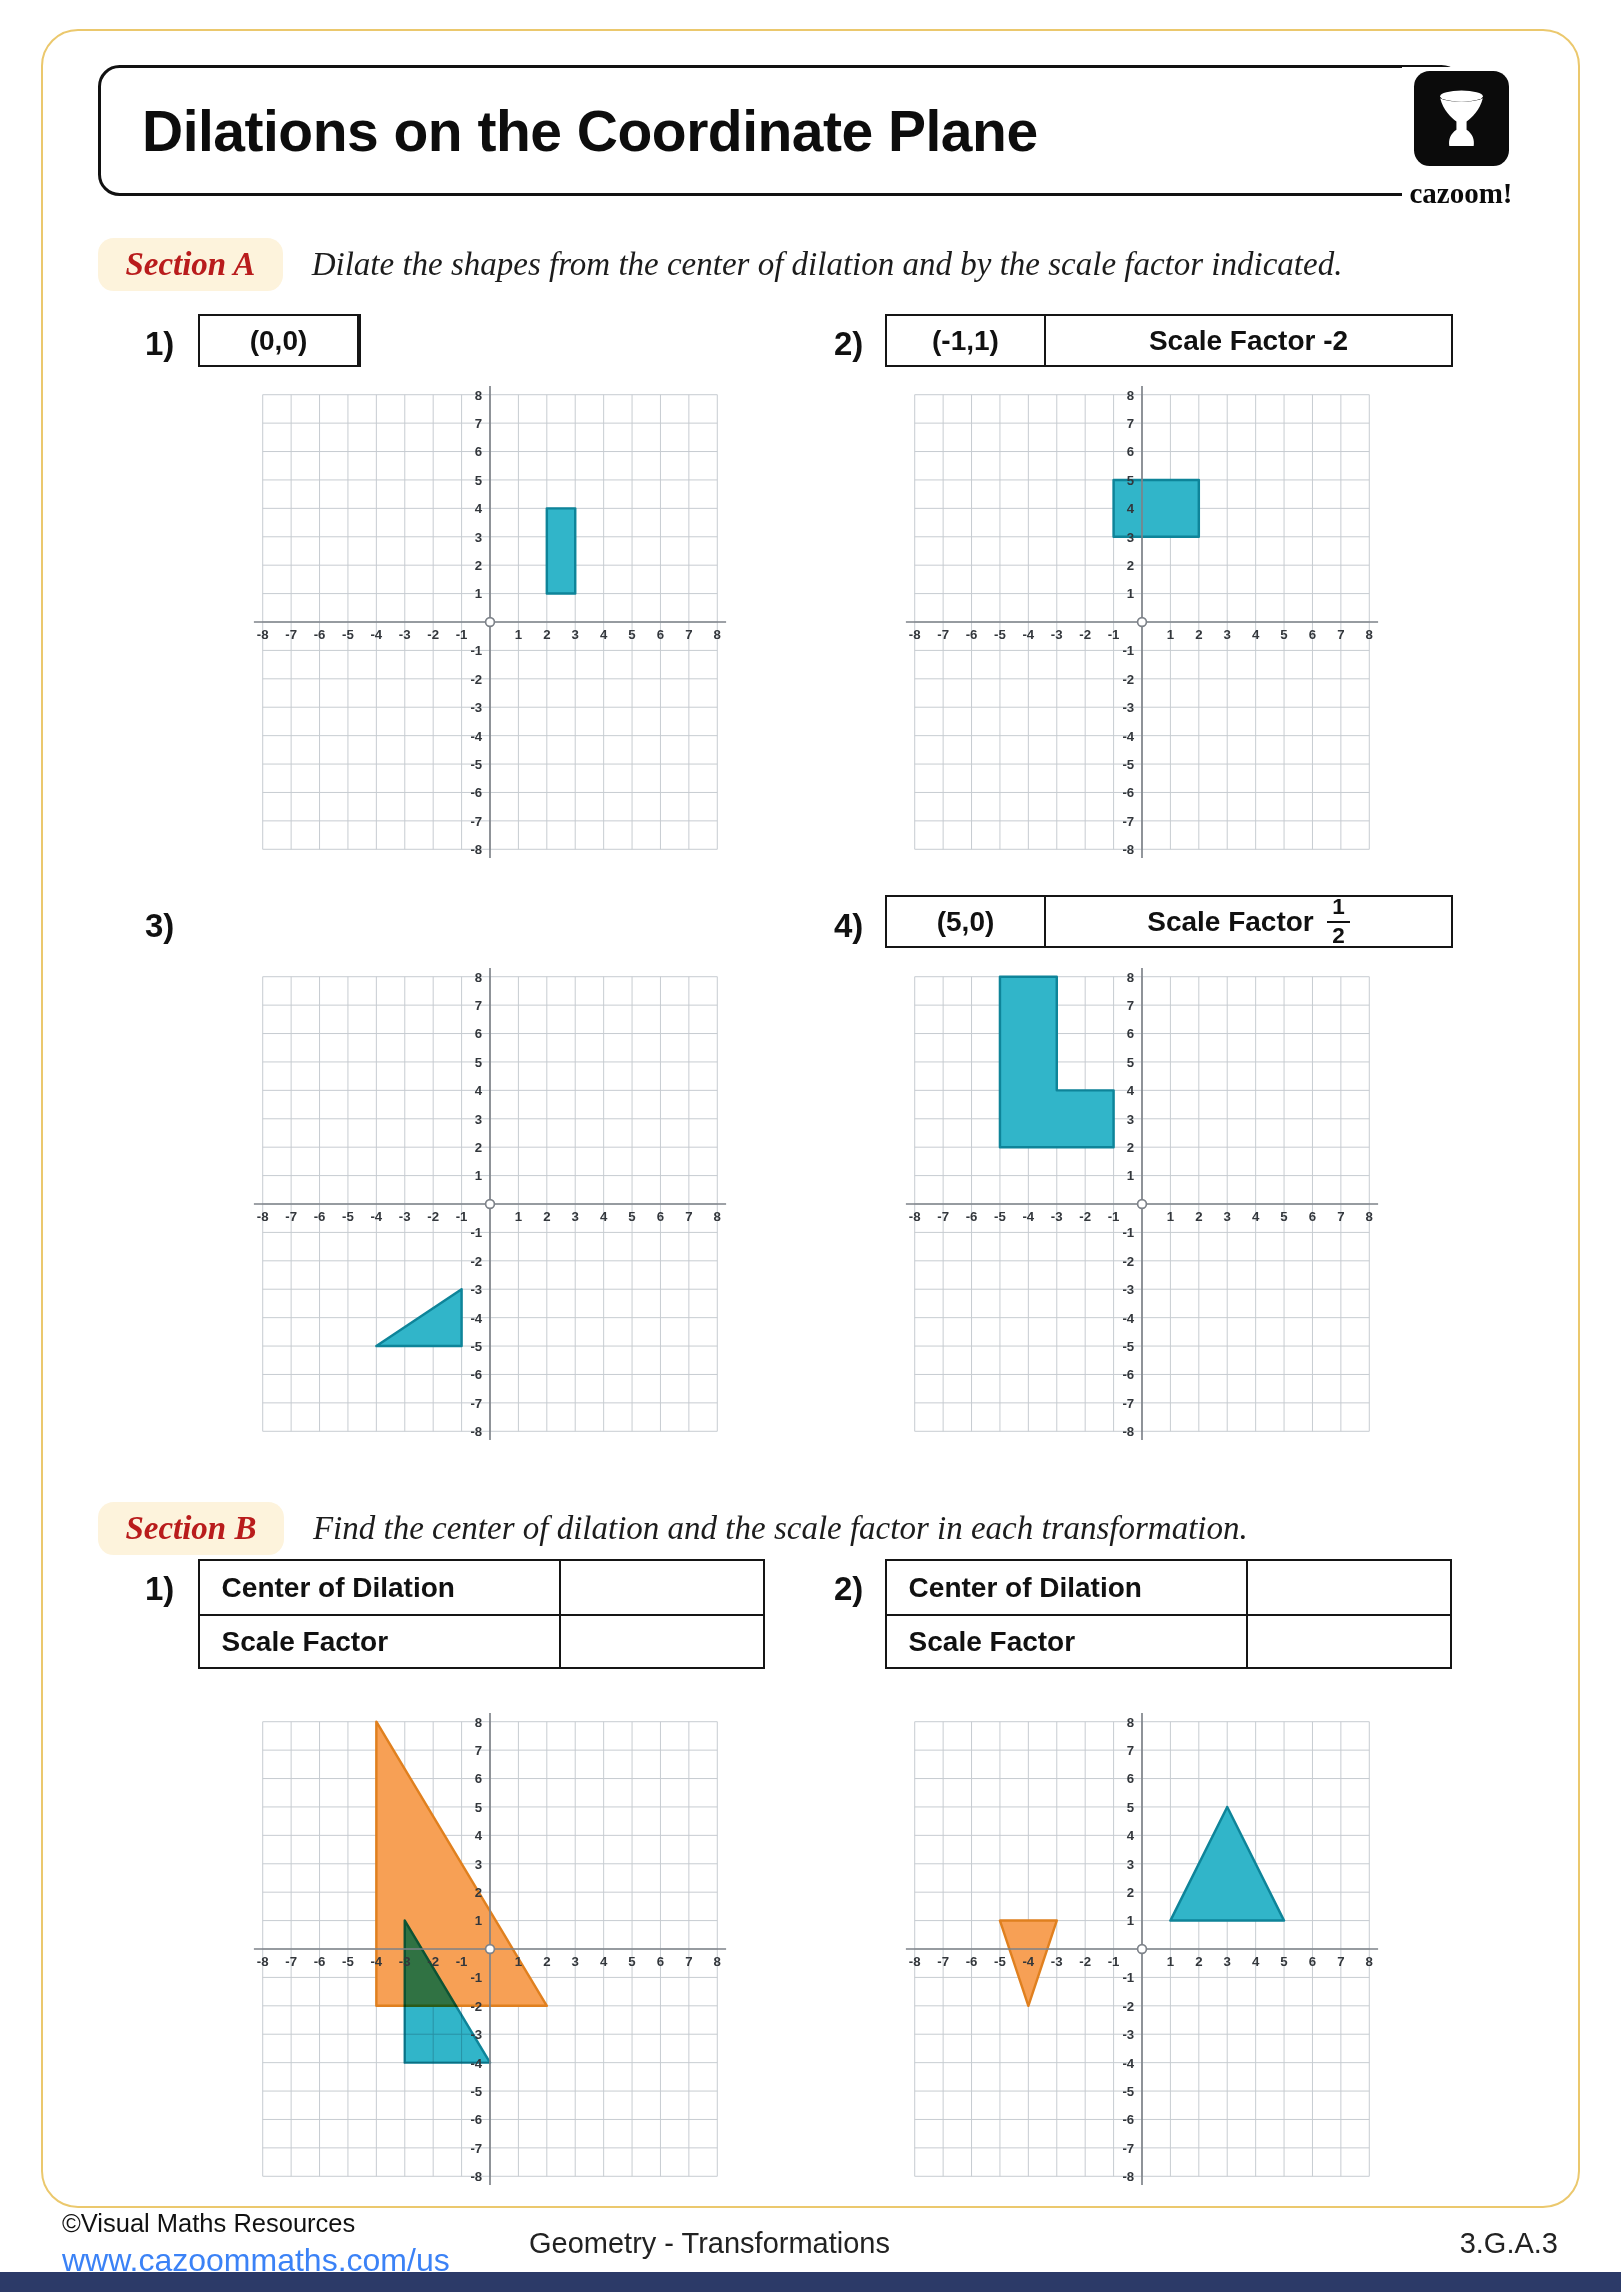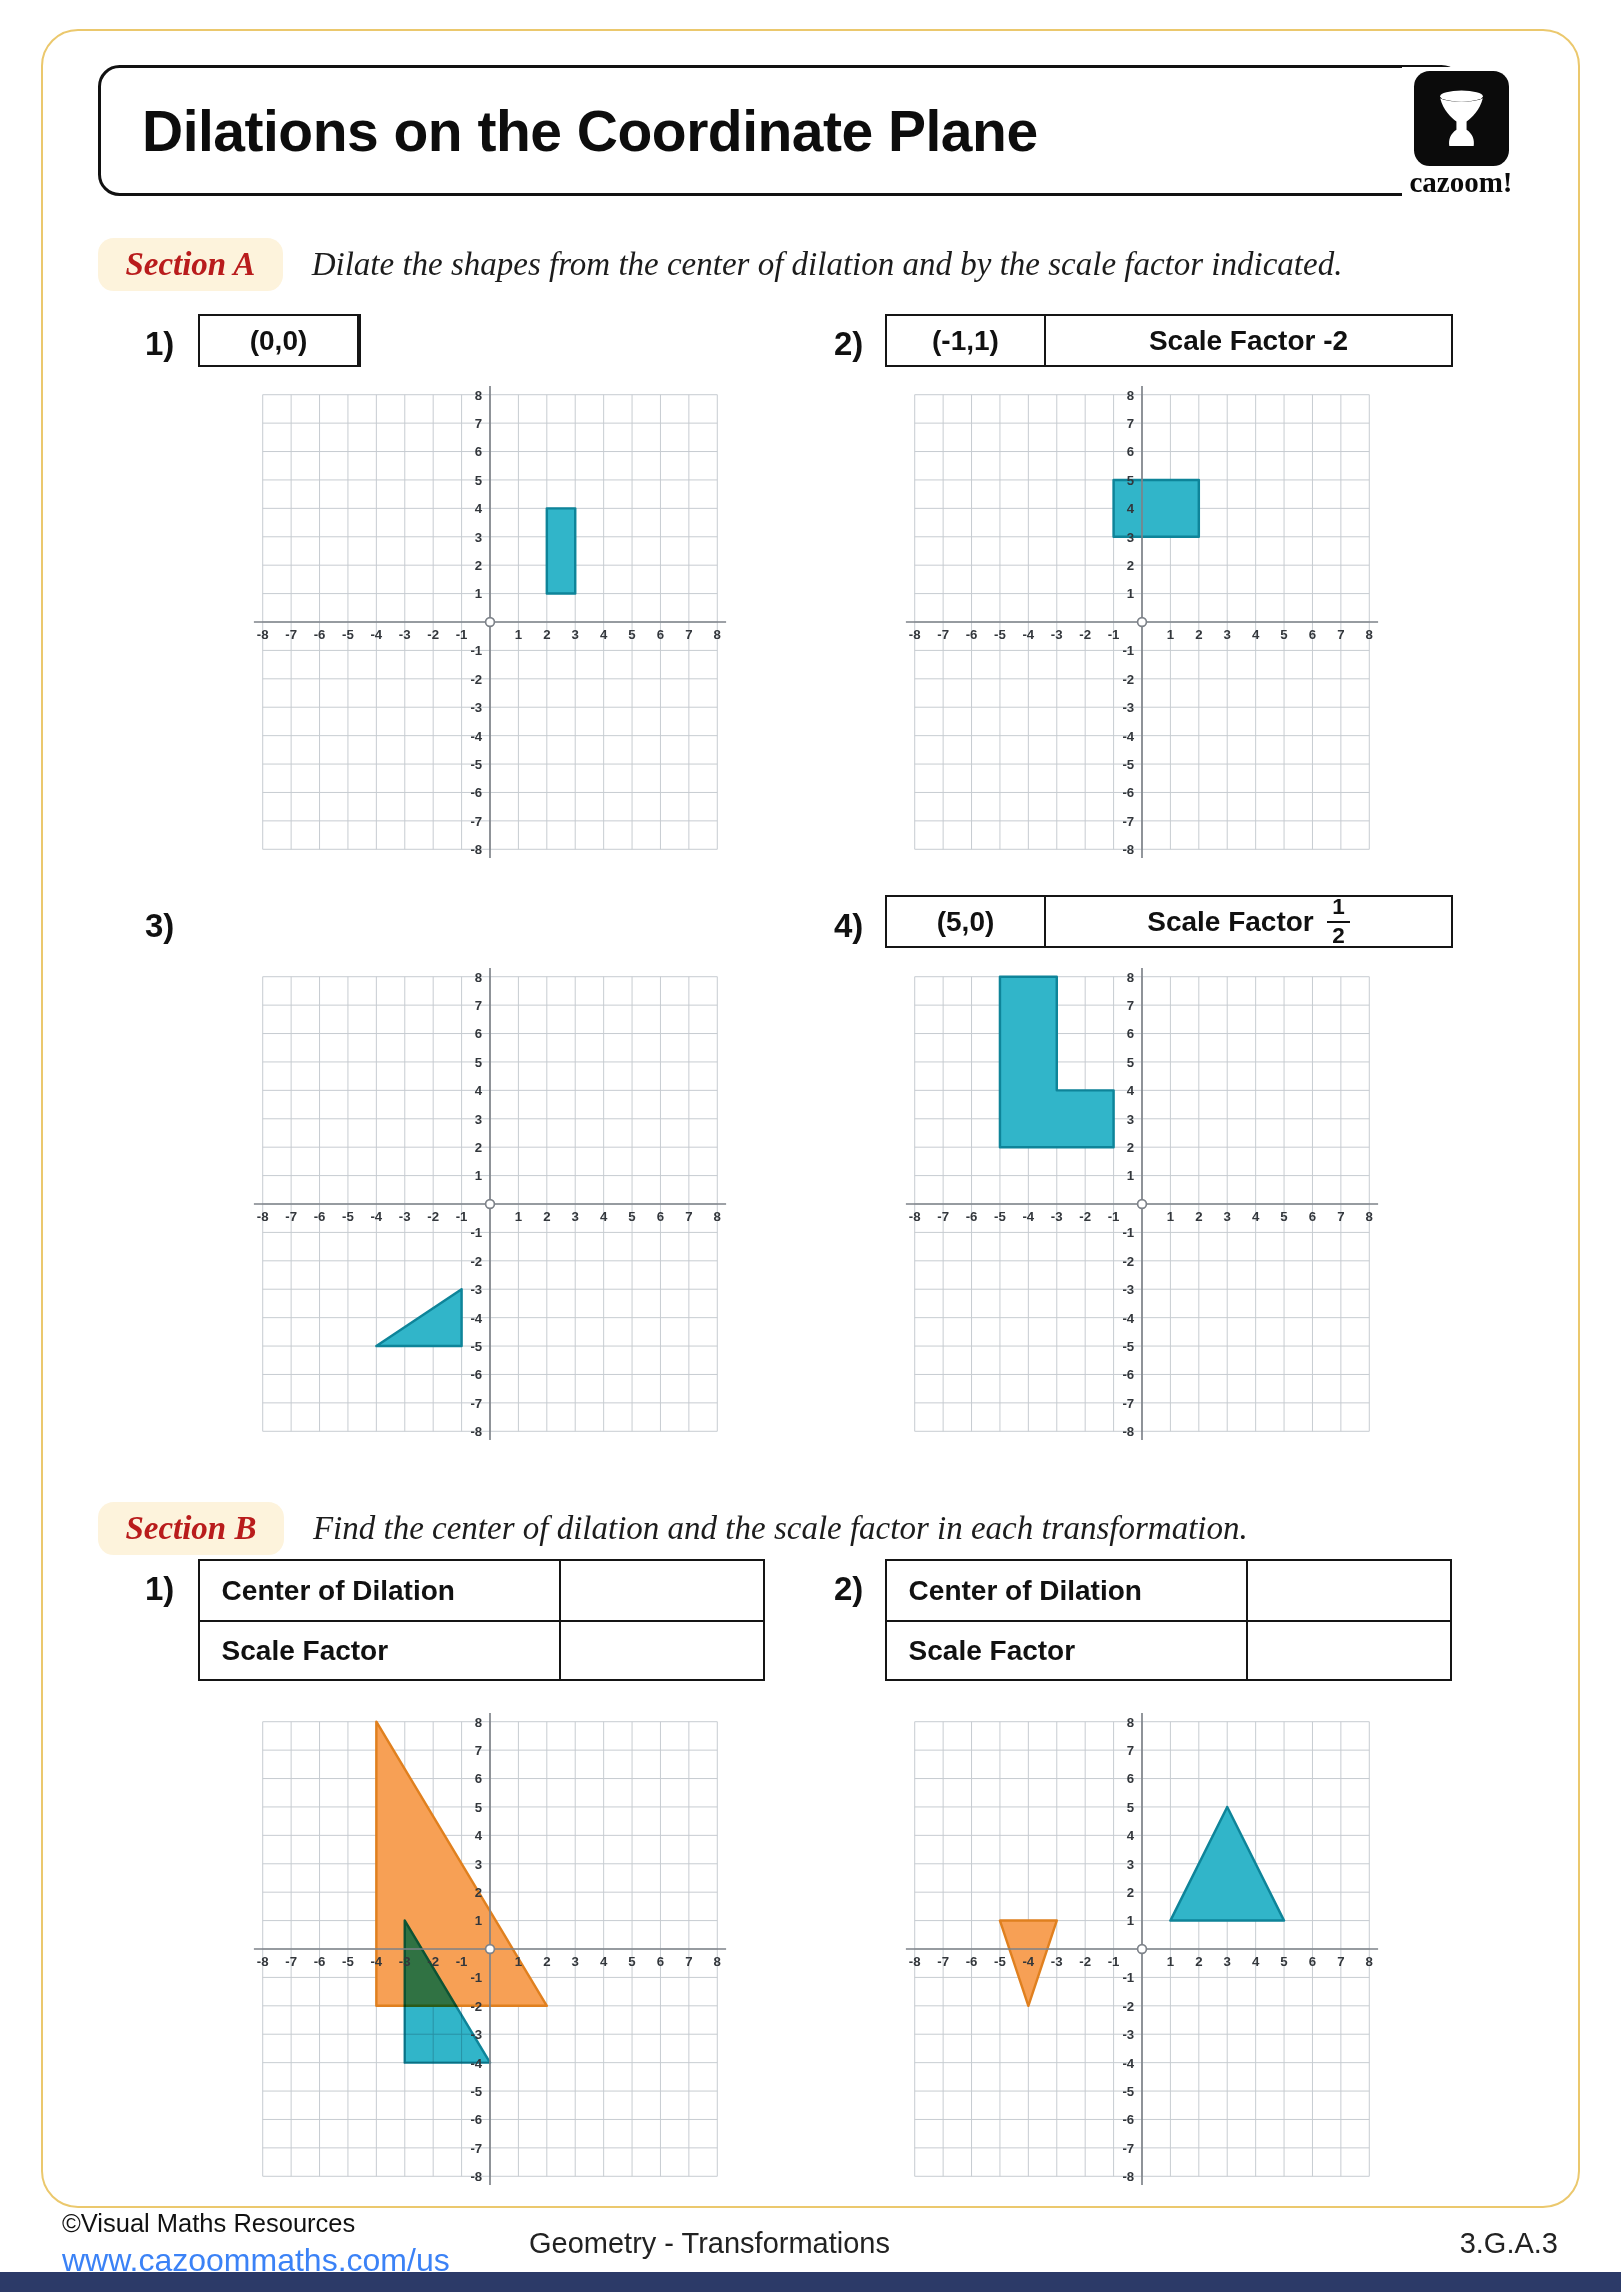--- a/index.html
+++ b/index.html
@@ -4,34 +4,34 @@
 <style>
   *{margin:0;padding:0;box-sizing:border-box}
   html,body{background:#ffffff}
   body{width:1621px;height:2293px;font-family:"Liberation Sans",sans-serif;position:relative;overflow:hidden}
   .page{position:relative;width:1621px;height:2293px;background:#fff;overflow:hidden}
   .gold-border{position:absolute;left:41px;top:29px;width:1539px;height:2179px;border:2.5px solid #ebc86d;border-radius:37px}
   .title-box{position:absolute;left:98px;top:65px;width:1365px;height:131px;border:3.4px solid #111;border-radius:21.6px;display:flex;align-items:center;padding-left:41px;background:#fff}
   .page-title{font-size:57px;font-weight:800;color:#0d0d0d;letter-spacing:-0.5px;font-family:Liberation Sans, sans-serif}
   .logo{position:absolute;left:1402px;top:67px;width:118px;text-align:center;background:#fff;padding:3.9px 3.9px 0}
   .logo-square{width:95px;height:95px;background:#0b0b0b;border-radius:15.7px;margin:0 auto;display:flex;align-items:center;justify-content:center}
-  .logo-text{font-family:"Liberation Serif",serif;font-weight:700;font-size:29px;color:#0b0b0b;margin-top:0}
+  .logo-text{font-family:"Liberation Serif",serif;font-weight:700;font-size:29px;color:#0b0b0b;margin-top:11px}
   .section-row{position:absolute;left:98px;display:flex;align-items:center;gap:29px}
   .pill{background:#fdf3dc;border-radius:15.7px;padding:7.8px 27.4px;font-family:"Liberation Serif",serif;font-style:italic;font-weight:700;font-size:33px;color:#b91c1c}
   .instr{font-family:"Liberation Serif",serif;font-style:italic;font-size:33px;color:#1c1c1c}
   .prob-num{position:absolute;font-weight:700;font-size:33px;color:#111}
   .sa-table{position:absolute;display:flex;height:53px;border:2.5px solid #151515;background:#fff}
   .sa-cell1{width:159px;display:flex;align-items:center;justify-content:center;font-weight:700;font-size:28px;border-right:2.5px solid #151515;color:#111}
   .sa-cell2{width:405px;display:flex;align-items:center;justify-content:center;font-weight:700;font-size:28px;gap:13.7px;color:#111}
   .frac{display:inline-flex;flex-direction:column;align-items:center;font-size:22.5px;line-height:1.1;font-weight:700}
   .frac .num{border-bottom:2.5px solid #111;padding:0 4.9px 1px}
   .frac .den{padding-top:1px}
   .grid-box{position:absolute;width:482px;height:482px}
   .b-table{position:absolute;width:567px;border:2.5px solid #151515;background:#fff}
-  .b-row{display:flex;height:59px}
+  .b-row{display:flex;height:53px}
   .b-row + .b-row{border-top:2.5px solid #151515}
   .b-label{width:361px;display:flex;align-items:center;padding-left:21.6px;font-weight:700;font-size:28px;border-right:2.5px solid #151515;color:#111}
   .b-value{flex:1;background:#fff}
   .footer-left{position:absolute;left:62px;top:2207px;font-size:25.5px;color:#111;line-height:1.3}
   .link{color:#3b82f6;text-decoration:underline;cursor:pointer;font-size:32px}
   .footer-center{position:absolute;left:0;top:2227px;width:1419px;text-align:center;font-size:29px;color:#222}
   .footer-right{position:absolute;right:63px;top:2227px;font-size:29px;color:#222}
   .bottom-bar{position:absolute;left:0;top:2272px;width:1621px;height:20.6px;background:#2c3a68}
   .tick{font-family:"Liberation Sans",sans-serif;font-size:13.5px;font-weight:700;fill:#33373c}
 </style>

